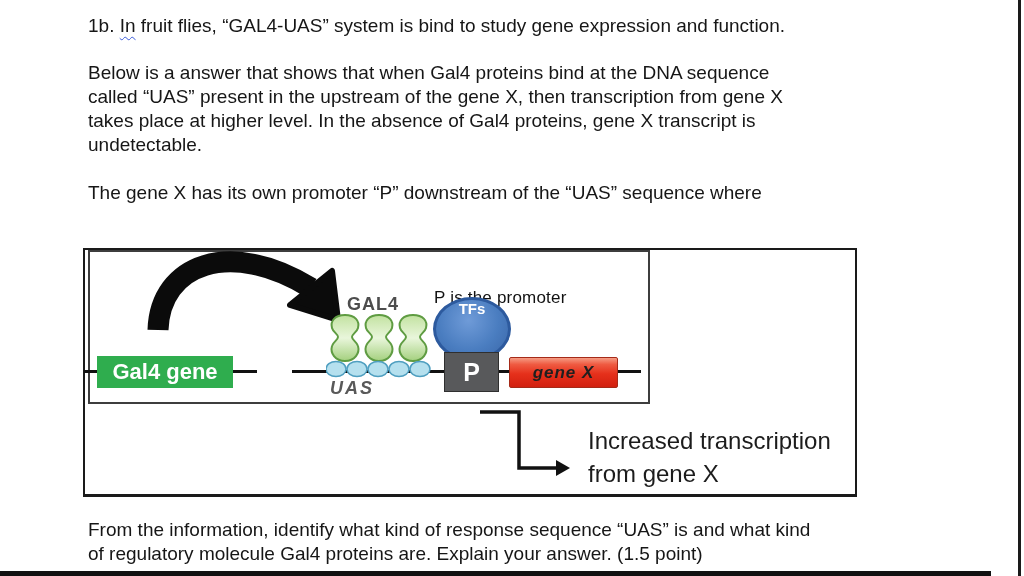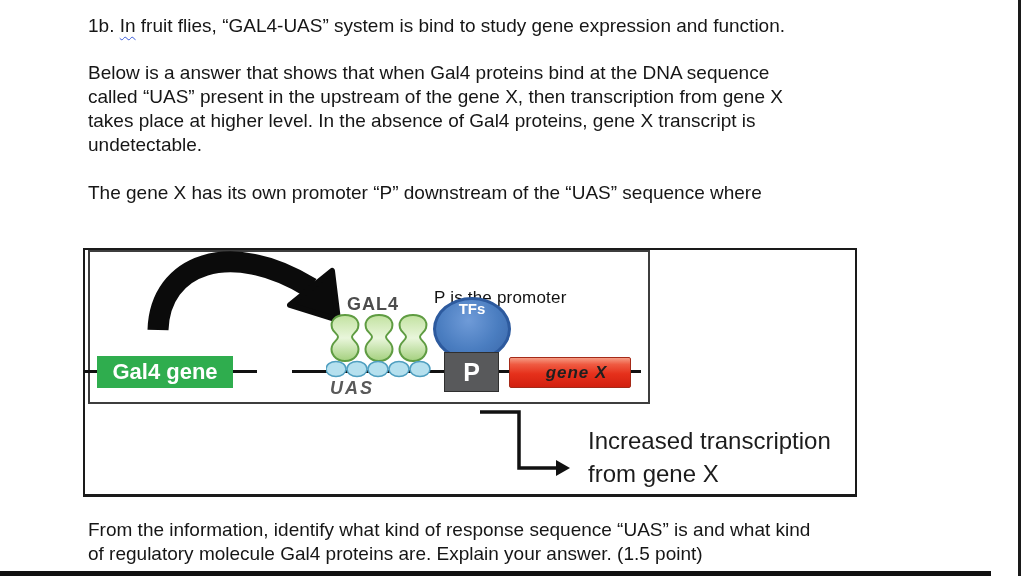--- a/index.html
+++ b/index.html
@@ -30,21 +30,21 @@
   .tfs-oval{left:433px;top:297px;width:72px;height:58px;border-radius:50%;
             background:radial-gradient(circle at 45% 35%, #6f9bd8 0%, #4a7dc0 55%, #3a66a8 100%);
             border:3px solid #2d5a9e;display:flex;align-items:flex-start;justify-content:center;
             color:#fff;font-weight:bold;font-size:15px;}
   .p-box{left:444px;top:352px;width:53px;height:38px;background:#58595b;border:1px solid #2f2f2f;
          display:flex;align-items:center;justify-content:center;
          color:#fff;font-weight:bold;font-size:25px;}
   .gene-x-box{left:509px;top:357px;width:107px;height:29px;border:1px solid #a52a18;border-radius:2px;
               background:linear-gradient(180deg,#f59c84 0%,#ef5b42 22%,#e5301b 55%,#d2200f 100%);
               display:flex;align-items:center;justify-content:center;
-              color:#1f1f1f;font-weight:bold;font-style:italic;font-size:17px;letter-spacing:1px;padding-left:13px;}
+              color:#1f1f1f;font-weight:bold;font-style:italic;font-size:17px;letter-spacing:1px;}
   .result-text{left:588px;top:424px;font-size:24px;line-height:33px;color:#1c1c1c;}
   .right-edge-line{left:1018px;top:0;width:3px;height:576px;background:#1a1a1a;}
   .bottom-bar{left:0;top:571px;width:991px;height:5px;background:#111;}
 </style>
 </head>
 <body>
 
 <div class="abs para" style="left:88px;top:14px;">
   <span>1b. </span><span class="wavy">In</span><span> fruit flies, “GAL4-UAS” system is bind to study gene expression and function.</span>
 </div>

